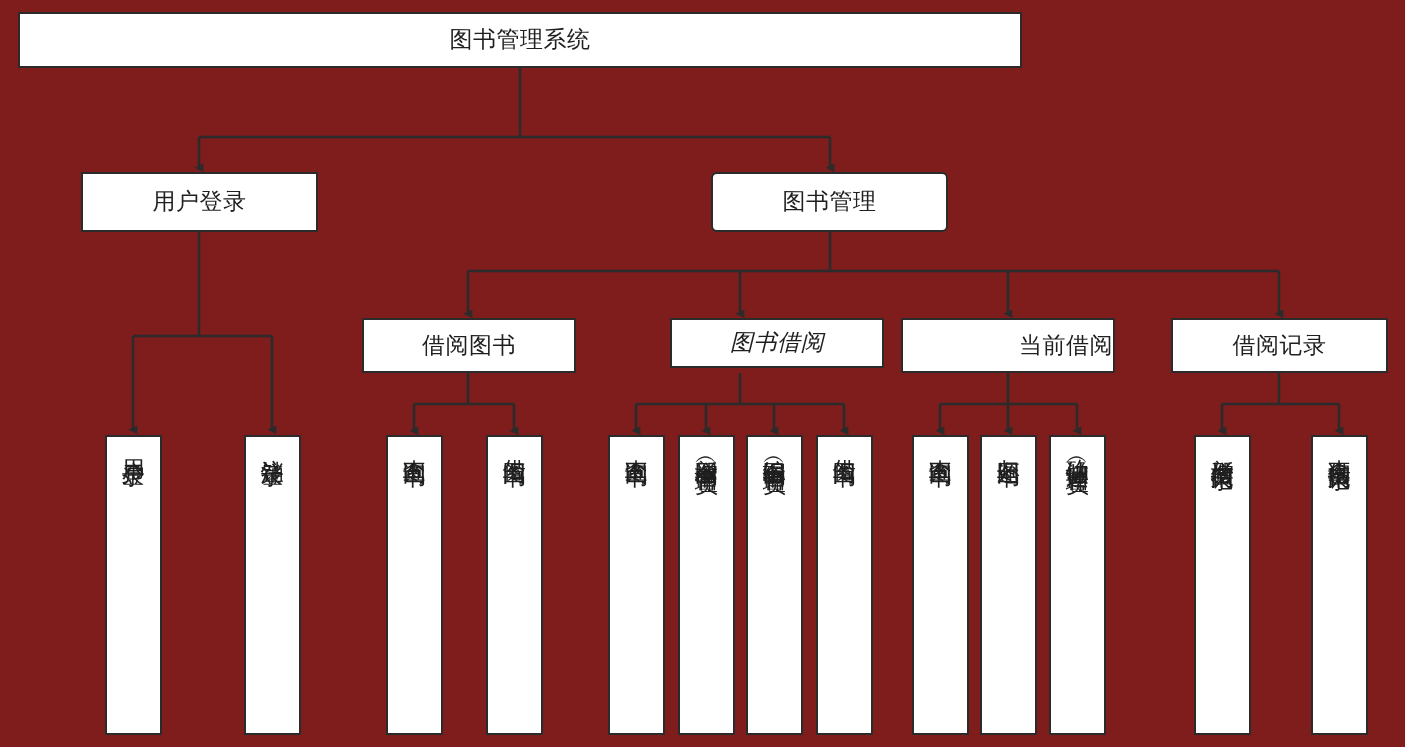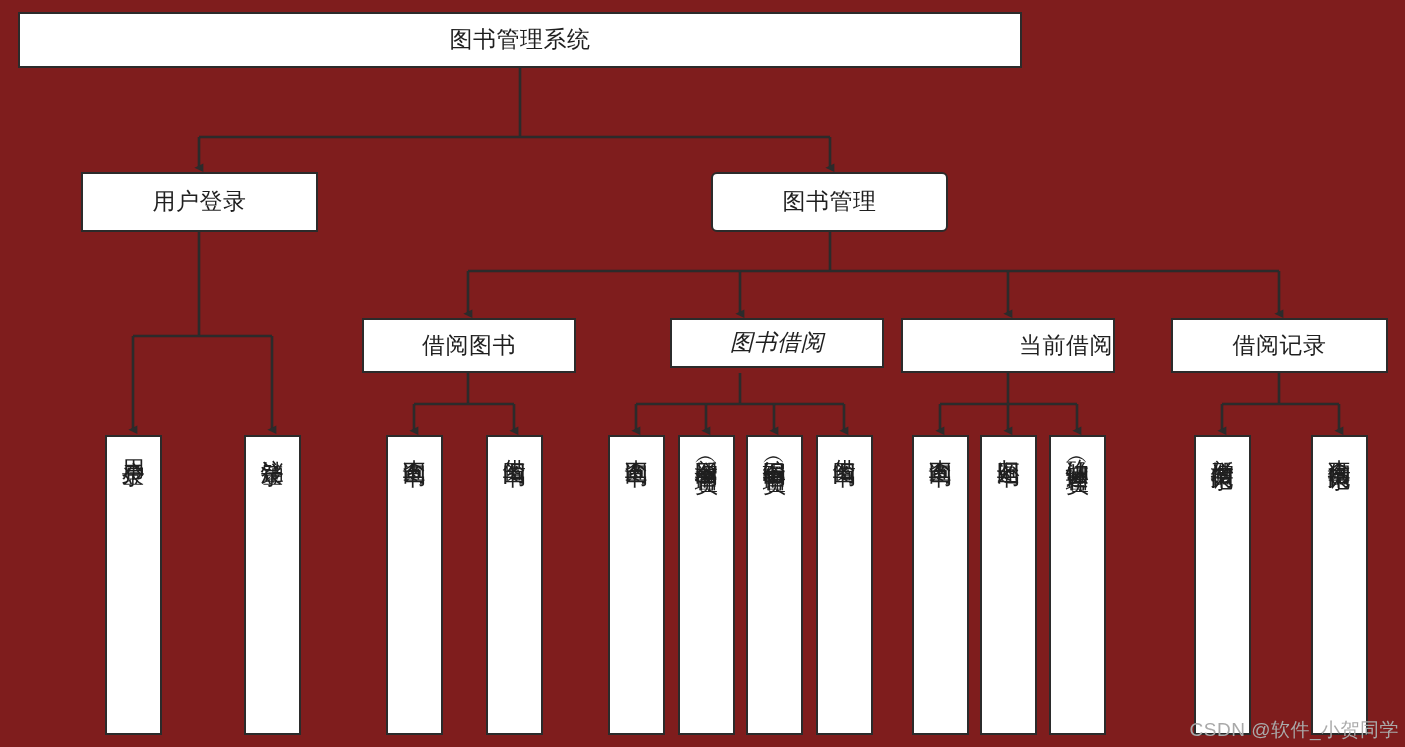--- a/index.html
+++ b/index.html
@@ -183,15 +183,14 @@
     <span class="label">确认归还（管理员）</span>
   </div>
 
   <div class="node vertical" style="left:1194px; top:435px; width:57px; height:300px;">
     <span class="label">新增借阅记录</span>
   </div>
   <div class="node vertical" style="left:1311px; top:435px; width:57px; height:300px;">
     <span class="label">查询借阅记录</span>
   </div>
 
-  <div class="watermark">CSDN @软件_小贺同学</div>
 
 </div>
 
 </body></html>

